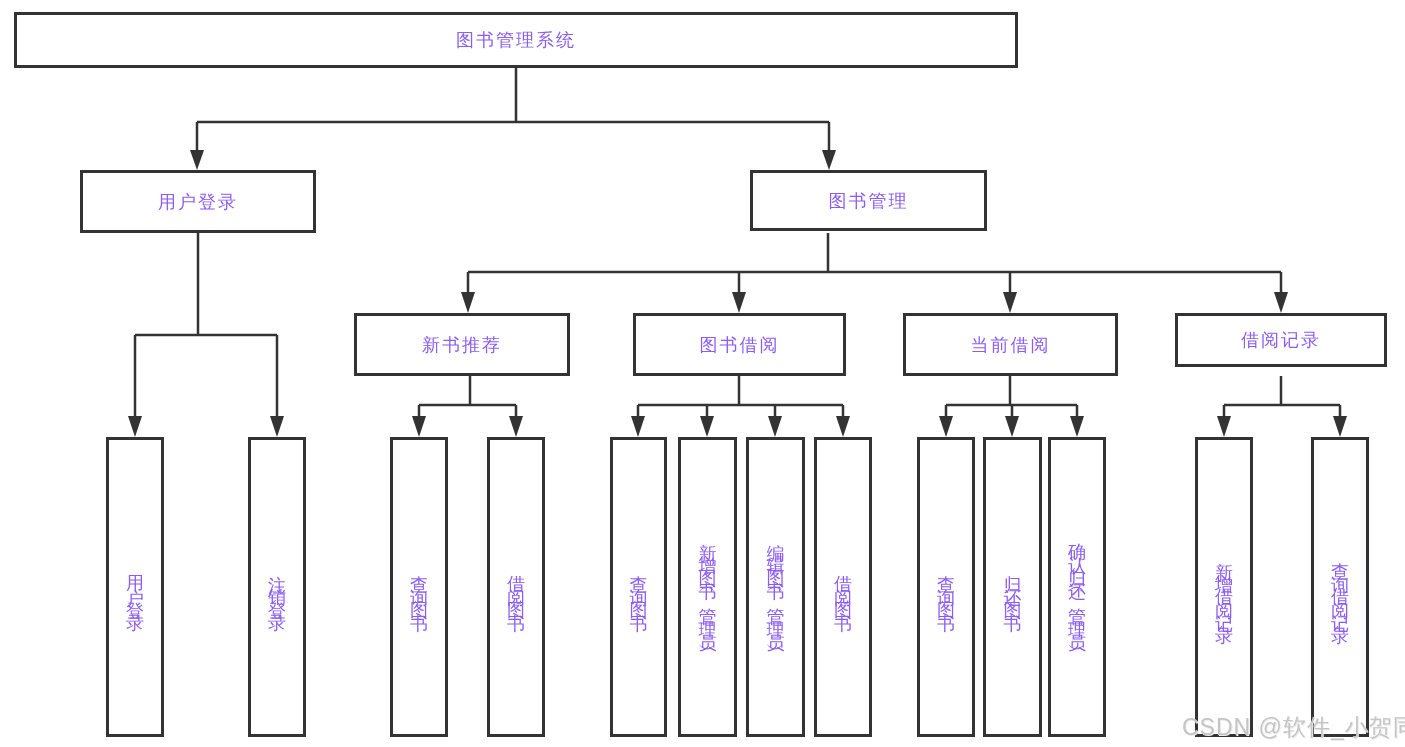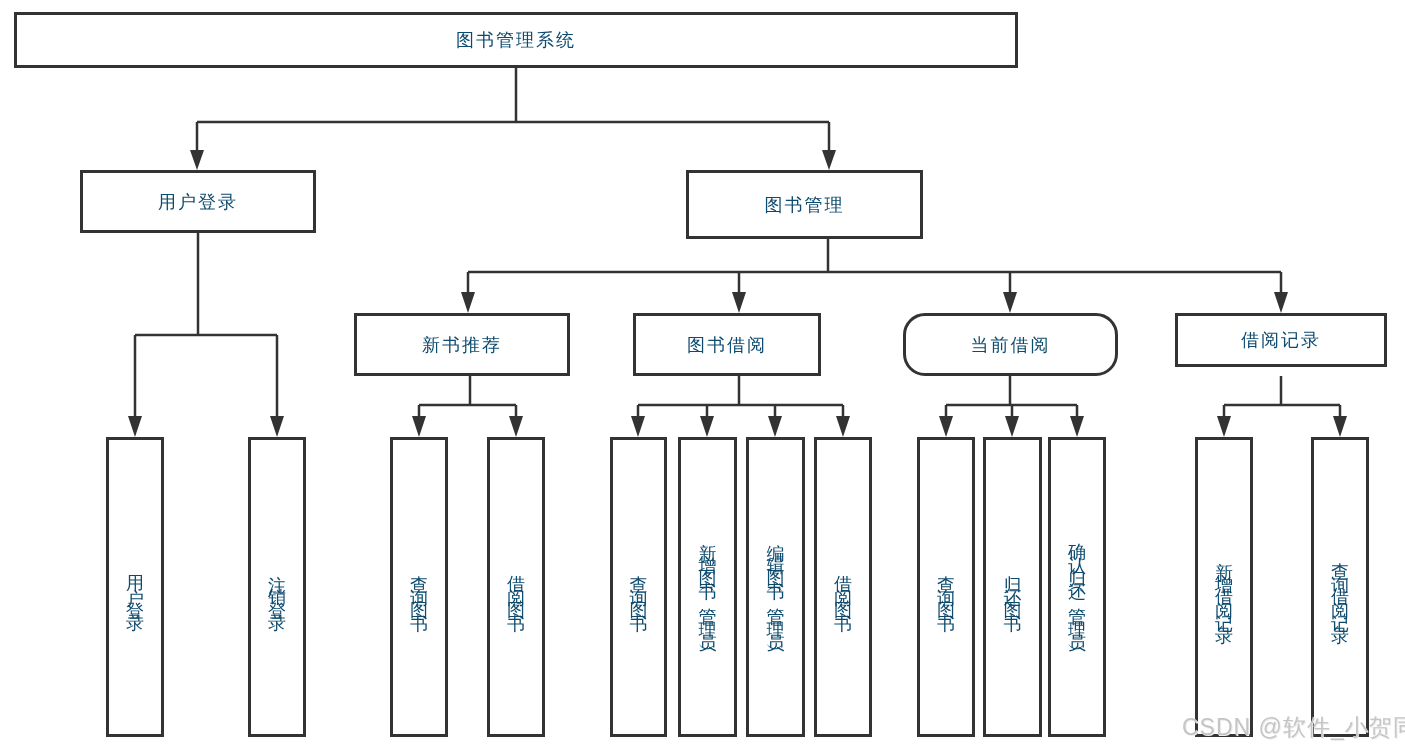--- a/index.html
+++ b/index.html
@@ -16,21 +16,21 @@
     left: 0; top: 0;
     width: 1405px; height: 747px;
   }
   #connectors line { stroke: #333333; stroke-width: 2.5; }
   #connectors polygon { fill: #333333; }
   .box {
     position: absolute;
     box-sizing: border-box;
     border: 3px solid #333333;
     background: #ffffff;
-    color: #0c4a6e;
+    color: #8b5cf6;
     display: flex;
     align-items: center;
     justify-content: center;
   }
   .box.h { font-size: 18px; letter-spacing: 2px; white-space: nowrap; }
   .box.v span {
     writing-mode: vertical-rl;
     text-orientation: mixed;
     font-size: 18px;
     letter-spacing: 13px;
@@ -125,25 +125,25 @@
       <line x1="1224" y1="405" x2="1224" y2="418"></line>
       <polygon points="1217,416 1231,416 1224,437"></polygon>
       <line x1="1340" y1="405" x2="1340" y2="418"></line>
       <polygon points="1333,416 1347,416 1340,437"></polygon>
     </g>
   </svg>
 
   <div class="box h" style="left:14px; top:12px; width:1004px; height:56px;">图书管理系统</div>
 
   <div class="box h" style="left:80px; top:170px; width:236px; height:63px;">用户登录</div>
-  <div class="box h" style="left:686px; top:170px; width:237px; height:69px;">图书管理</div>
+  <div class="box h" style="left:750px; top:170px; width:237px; height:61px;">图书管理</div>
 
   <div class="box h" style="left:354px; top:313px; width:216px; height:63px;">新书推荐</div>
-  <div class="box h" style="left:633px; top:313px; width:188px; height:63px;">图书借阅</div>
-  <div class="box h" style="left:903px; top:313px; width:215px; height:63px;border-radius:22px;">当前借阅</div>
+  <div class="box h" style="left:633px; top:313px; width:213px; height:63px;">图书借阅</div>
+  <div class="box h" style="left:903px; top:313px; width:215px; height:63px;">当前借阅</div>
   <div class="box h" style="left:1175px; top:313px; width:212px; height:54px;">借阅记录</div>
 
   <div class="box v" style="left:106px; top:437px; width:58px; height:300px;">
     <span>用户登录</span>
     </div>
   <div class="box v" style="left:248px; top:437px; width:58px; height:300px;">
     <span>注销登录</span>
     </div>
 
   <div class="box v" style="left:390px; top:437px; width:58px; height:300px;">

